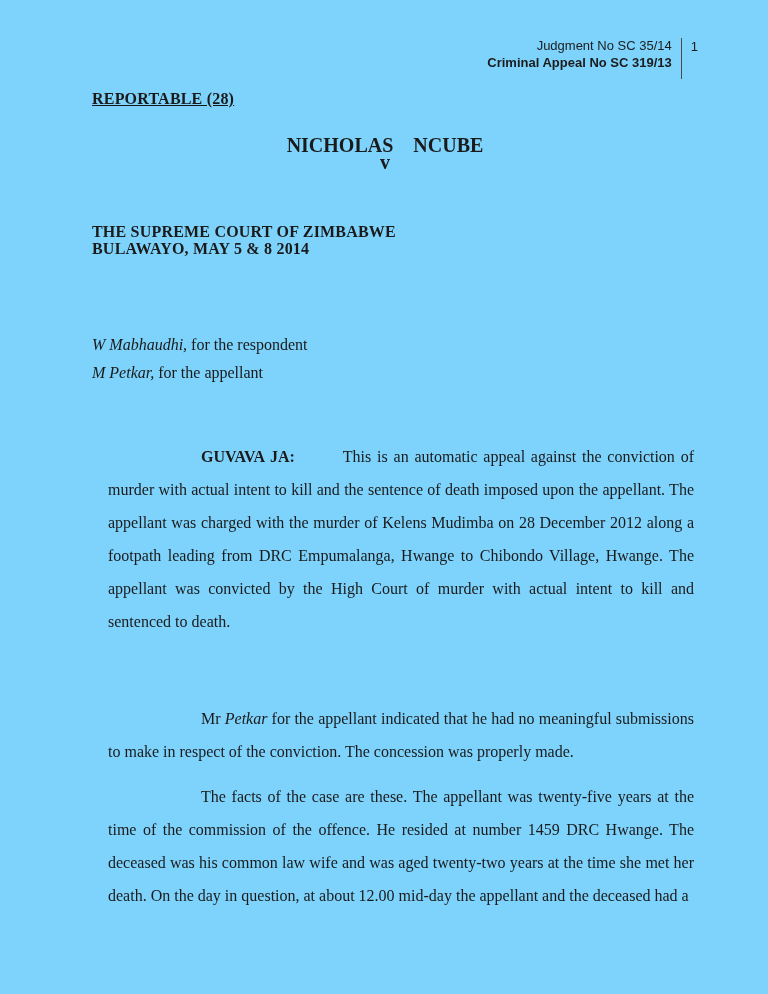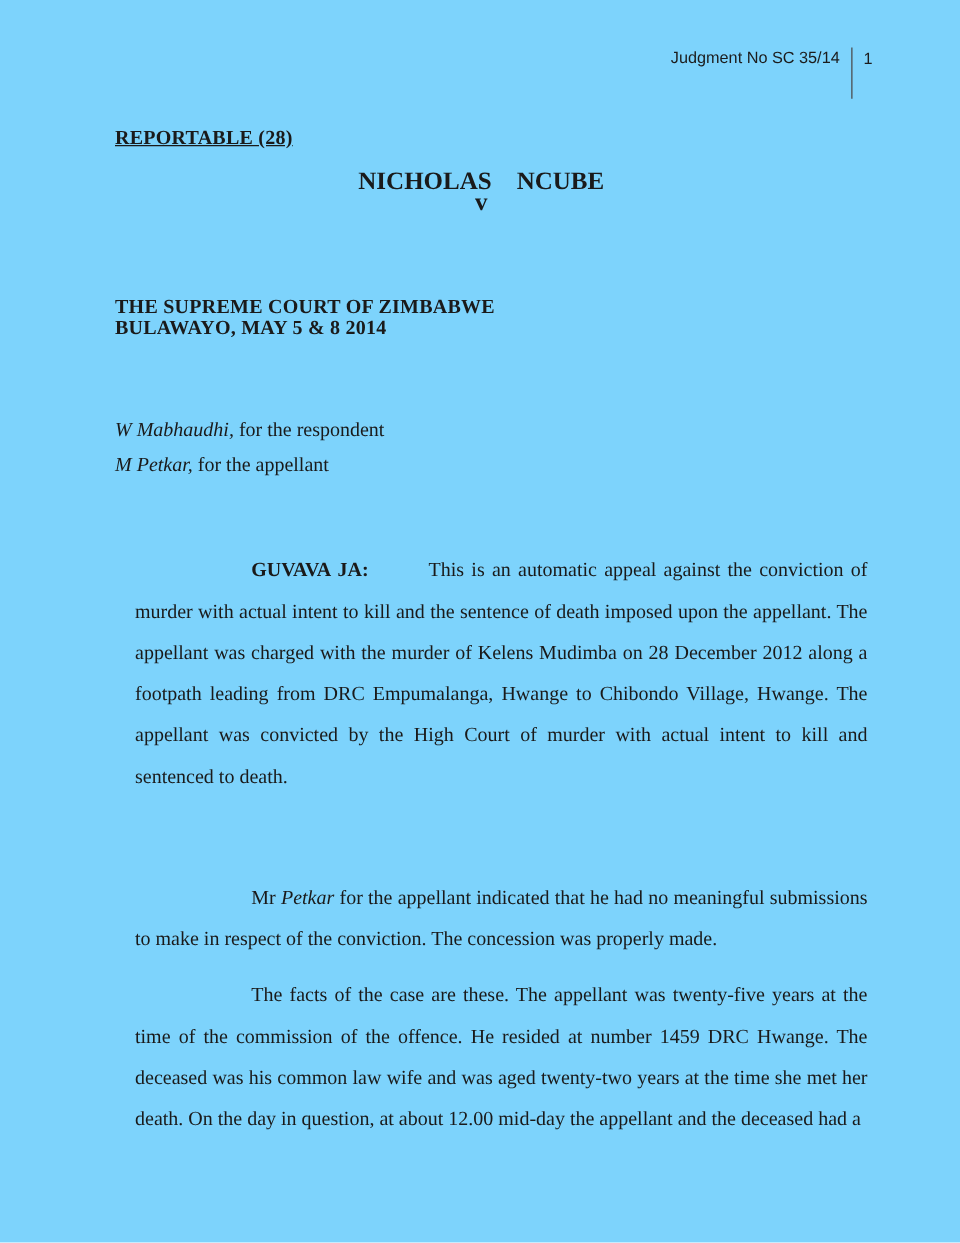--- a/index.html
+++ b/index.html
@@ -35,41 +35,41 @@
     width: 1px;
     height: 41px;
     background: #4a4a4a;
     margin: 1px 9px 0 9px;
   }
   .header-pagenum { padding-top: 1px; }
 
   
   .reportable {
     position: absolute;
-    top: 102px;
+    top: 90px;
     left: 92px;
     font-size: 16px;
     font-weight: 700;
     text-decoration: underline;
     letter-spacing: 0.2px;
   }
   .case-title {
     position: absolute;
     top: 137px;
     left: 92px;
     width: 586px;
     text-align: center;
     font-weight: 700;
     font-size: 20px;
     line-height: 17px;
   }
   .case-title div { white-space: pre; }
   .court-block {
     position: absolute;
-    top: 237px;
+    top: 223px;
     left: 92px;
     font-weight: 700;
     font-size: 16px;
     line-height: 17px;
     letter-spacing: 0.2px;
   }
   .counsel-block {
     position: absolute;
     top: 331px;
     left: 92px;
@@ -96,20 +96,21 @@
   .it { font-style: italic; }
 </style>
 </head>
 <body>
 
 <div class="page">
 
   <div class="header">
     <div class="header-lines">
       <div class="header-line1">Judgment No SC 35/14</div>
+      <div class="header-line2">Criminal Appeal No SC 319/13</div>
     </div>
     <div class="header-divider"></div>
     <div class="header-pagenum">1</div>
   </div>
 
   <div class="reportable">REPORTABLE (28)</div>
 
   <div class="case-title">
     <div>NICHOLAS    NCUBE</div>
     <div>v</div>

